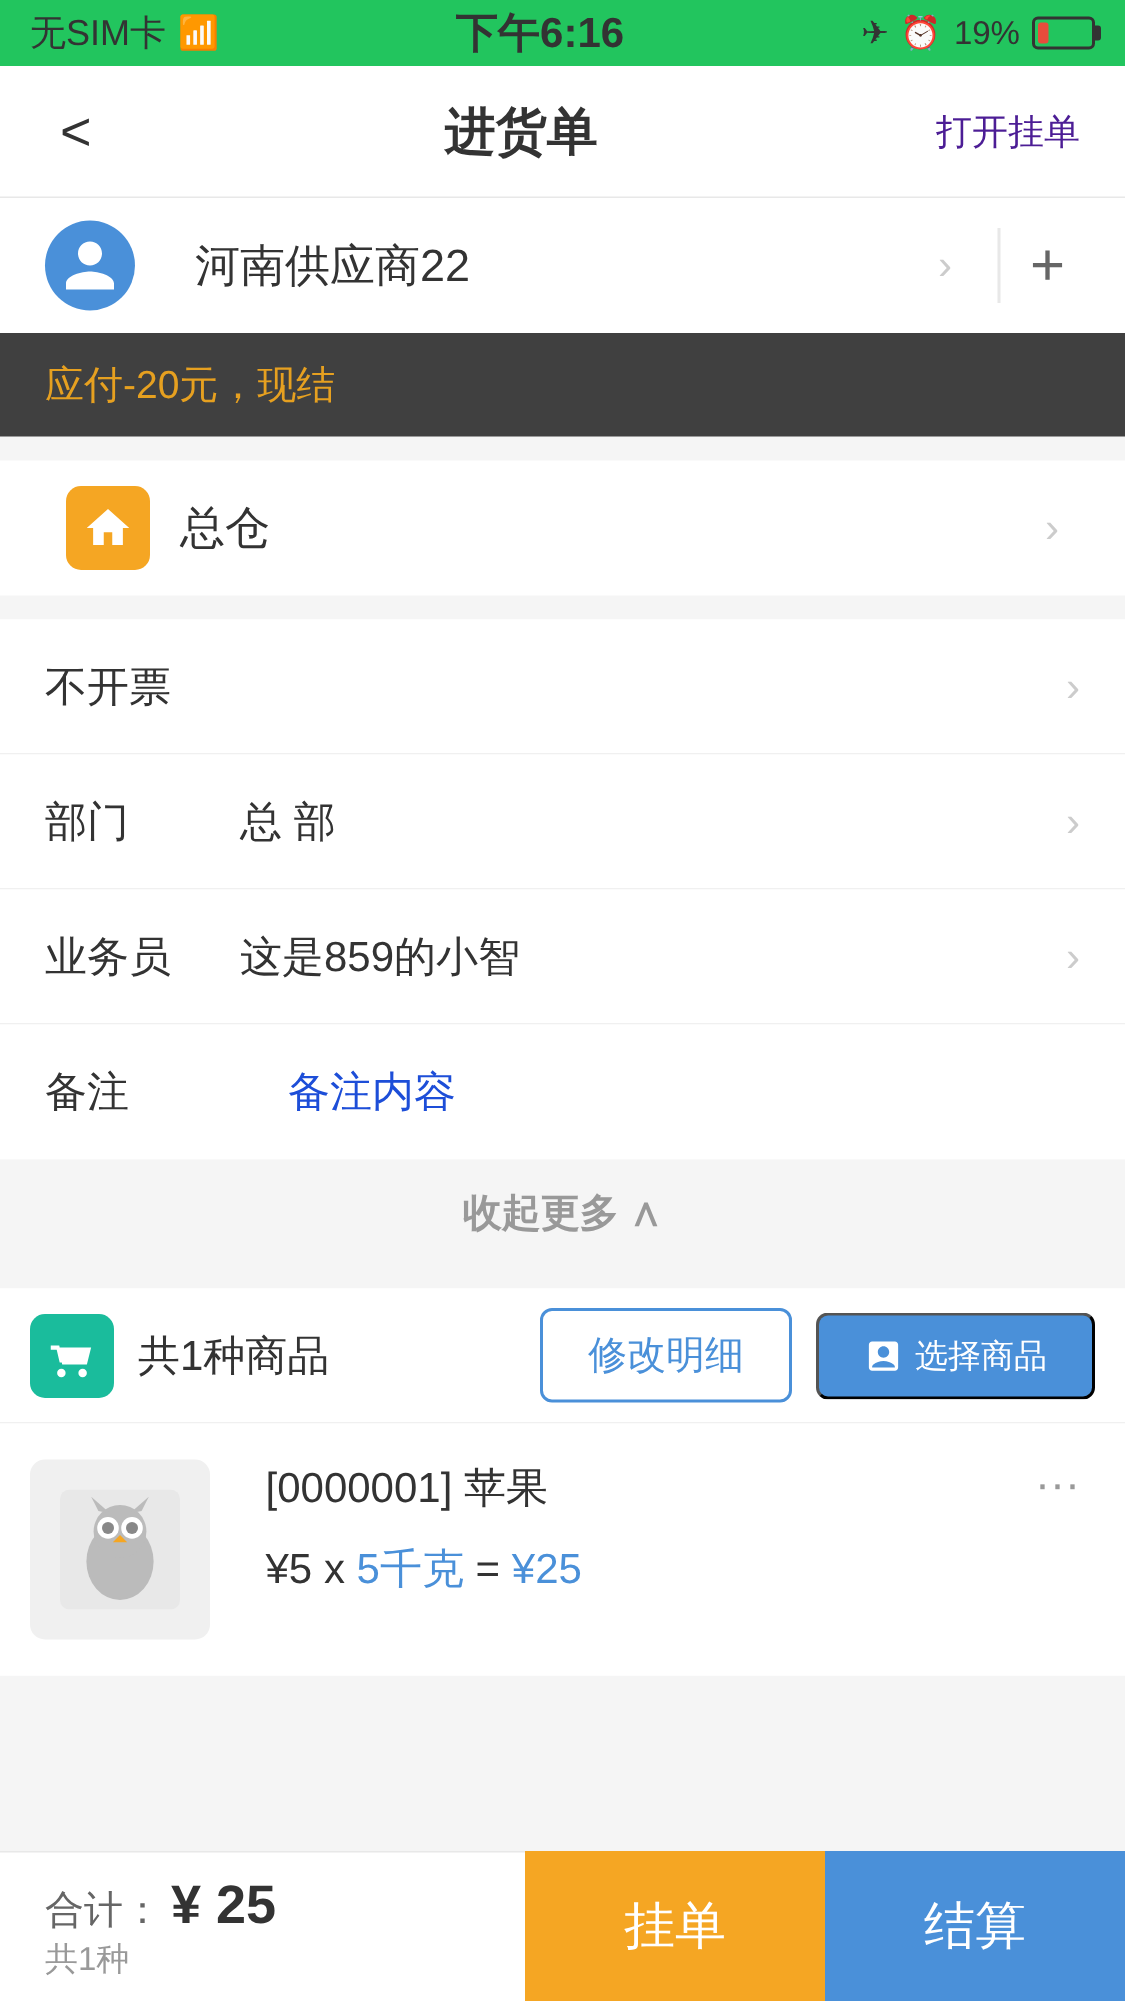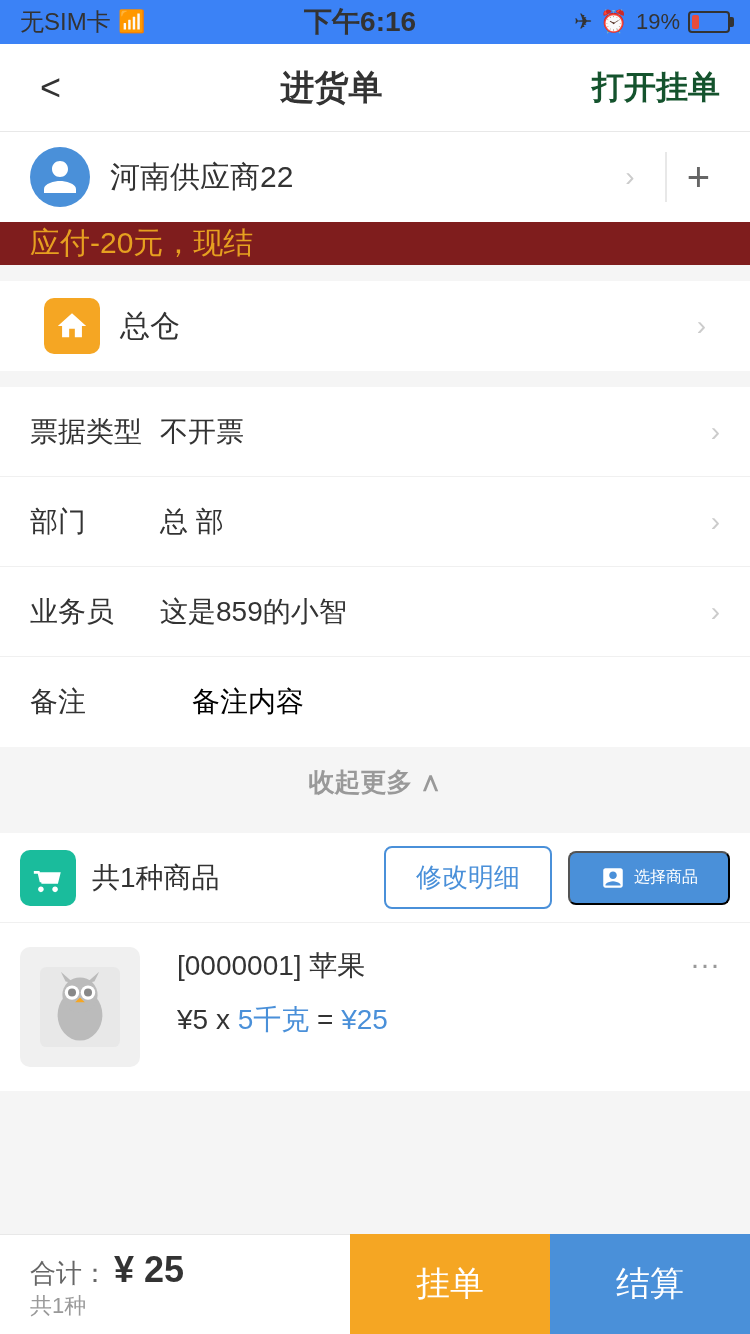--- a/index.html
+++ b/index.html
@@ -9,21 +9,21 @@
       min-height: 1334px;
       font-family: -apple-system, 'PingFang SC', 'Helvetica Neue', sans-serif;
       background: #f5f5f5;
       font-size: 28px;
       color: #333;
     }
 
     
     .status-bar {
       height: 44px;
-      background: #3b82f6;
+      background: #22c55e;
       display: flex;
       align-items: center;
       justify-content: space-between;
       padding: 0 20px;
       font-size: 24px;
       font-weight: 500;
     }
     .status-left { display: flex; align-items: center; gap: 8px; }
     .status-center { font-size: 28px; font-weight: 600; }
     .status-right { display: flex; align-items: center; gap: 8px; font-size: 22px; }
@@ -55,24 +55,23 @@
       color: #333;
       cursor: pointer;
       padding: 10px;
     }
     .nav-title {
       font-size: 34px;
       font-weight: 600;
       color: #333;
     }
     .nav-right {
-      font-size: 32px;
-      color: #14532d;
-      cursor: pointer;
-      font-weight: bold;
+      font-size: 24px;
+      color: #4c1d95;
+      cursor: pointer;
     }
 
     
     .content { background: #f5f5f5; }
 
     
     .card {
       background: #fff;
       margin-bottom: 16px;
     }
@@ -89,36 +88,37 @@
     .supplier-avatar {
       width: 60px; height: 60px; border-radius: 50%; background: #4a90d9;
       display: flex; align-items: center; justify-content: center;
       margin-right: 20px; flex-shrink: 0;
     }
     .supplier-avatar svg { width: 40px; height: 40px; fill: #fff; }
     .supplier-name {
       flex: 1;
       font-size: 30px;
       color: #333;
+      margin-left: 20px;
     }
     .supplier-chevron {
       color: #ccc; font-size: 28px; margin-right: 20px;
     }
     .supplier-add {
       font-size: 40px; color: #666; cursor: pointer; padding: 10px;
     }
     .supplier-divider {
       width: 2px; background: #e8e8e8; height: 50px; margin: 0 10px;
     }
 
     
     .notice-bar {
-      background: #7f1d1d;
-      padding: 1px 30px;
-      font-size: 30px;
+      background: #404040;
+      padding: 17px 30px;
+      font-size: 26px;
       color: #e6a020;
       margin-bottom: 16px;
     }
 
     
     .warehouse-row {
       display: flex;
       align-items: center;
       padding: 0 44px;
       height: 90px;
@@ -151,21 +151,21 @@
       flex-shrink: 0;
     }
     .form-value {
       flex: 1;
       font-size: 28px;
       color: #333;
     }
     .form-placeholder {
       flex: 1;
       font-size: 28px;
-      color: #000000;
+      color: #1d4ed8;
     }
 
     
     .collapse-bar {
       height: 70px;
       background: #f5f5f5;
       display: flex;
       align-items: center;
       justify-content: center;
       font-size: 26px;
@@ -200,21 +200,21 @@
       background: #fff;
       font-size: 26px;
       padding: 12px 30px;
       border-radius: 8px;
       cursor: pointer;
       margin-right: 16px;
     }
     .btn-select {
       background: #4a90d9;
       color: #fff;
-      font-size: 16px;
+      font-size: 22px;
       padding: 12px 30px;
       border-radius: 8px;
       cursor: pointer;
       display: flex;
       align-items: center;
       gap: 8px;
     }
 
     
     .product-item {
@@ -353,21 +353,20 @@
         <path d="M10 20v-6h4v6h5v-8h3L12 3 2 12h3v8z"></path>
       </svg>
     </div>
     <span class="warehouse-name">总仓</span>
     <span class="row-chevron">›</span>
   </div>
 
   <div class="card" style="margin-bottom:0;">
 
     <div class="form-row">
-      <span class="form-label">票据类型</span>
       <span class="form-value">不开票</span>
       <span class="row-chevron">›</span>
     </div>
 
     <div class="form-row">
       <span class="form-label">部门</span>
       <span class="form-value">总 部</span>
       <span class="row-chevron">›</span>
     </div>
 

